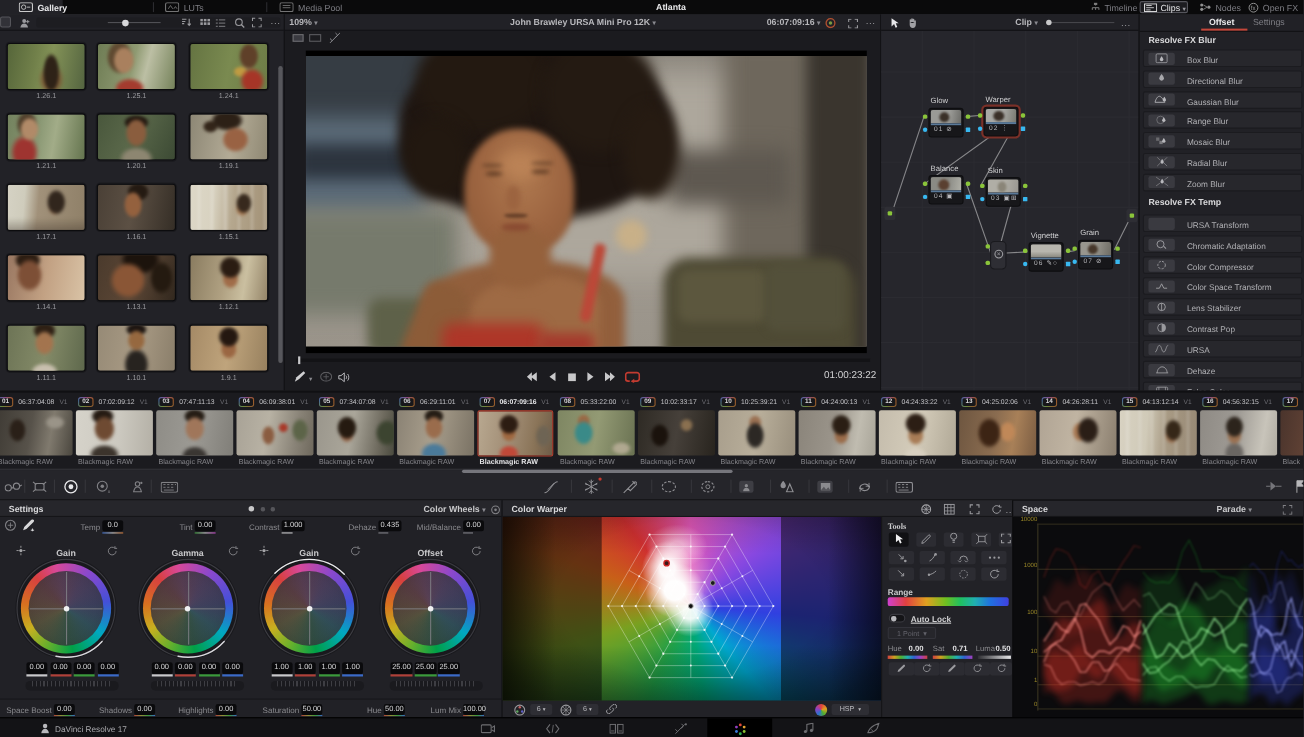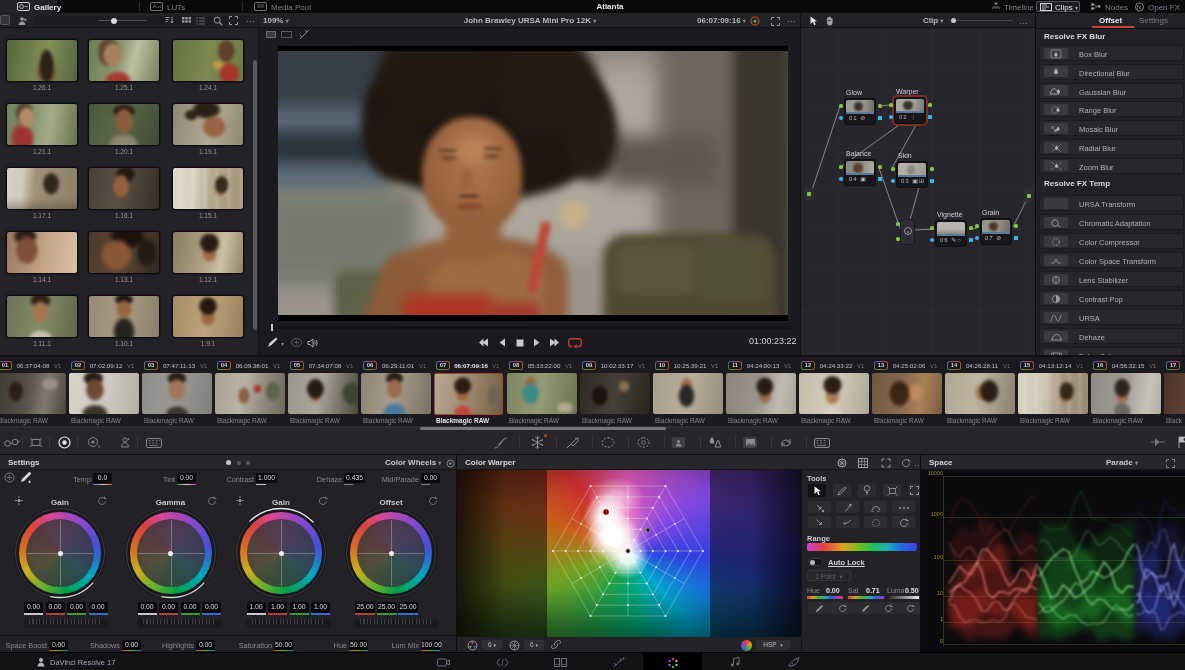--- a/index.html
+++ b/index.html
@@ -833,21 +833,21 @@
     <div class="abs" style="left:93px;top:28.5px;width:19px;height:1.5px;background:linear-gradient(90deg,#3a6ac8,#c8c8c8 50%,#c87030);"></div>
   <div class="blbl" style="left:130px;top:19.5px;width:45px;">Tint</div>
     <div class="bbox" style="left:177px;top:18px;">0.00</div>
     <div class="abs" style="left:177px;top:28.5px;width:19px;height:1.5px;background:linear-gradient(90deg,#3a9a3a,#c8c8c8 50%,#c040c0);"></div>
   <div class="blbl" style="left:209px;top:19.5px;width:45px;">Contrast</div>
     <div class="bbox" style="left:256px;top:18px;width:21px;">1.000</div>
     <div class="abs" style="left:256px;top:28.5px;width:10px;height:1.5px;background:#c8c8ca;"></div>
   <div class="blbl" style="left:297px;top:19.5px;width:45px;">Dehaze</div>
     <div class="bbox" style="left:344px;top:18px;width:21px;">0.435</div>
     <div class="abs" style="left:344px;top:28.5px;width:9px;height:1.5px;background:#808086;"></div>
-  <div class="blbl" style="left:374px;top:19.5px;width:45px;">Mid/Parade</div>
+  <div class="blbl" style="left:374px;top:19.5px;width:45px;">Mid/Balance</div>
     <div class="bbox" style="left:421px;top:18px;">0.00</div>
     <div class="abs" style="left:421px;top:28.5px;width:9px;height:1.5px;background:#808086;"></div>
 
   <div class="abs" style="left:19px;top:57px;">
       <div class="wlabel">Gain</div>
       <div class="wbg"></div>
       <div class="wring"></div>
       <div class="wdisc"></div>
       <div class="wcross-h"></div>
       <div class="wcross-v"></div>
@@ -1092,21 +1092,21 @@
       </svg>
       <div class="abs" style="left:67px;top:2.5px;width:20px;height:10px;background:#2e2e34;border-radius:2px;font-size:6.5px;color:#b8b8bc;text-align:center;line-height:10px;">6 <span style="font-size:5px;">▾</span></div>
     <svg class="abs" style="left:94px;top:3px;opacity:.8;" width="10" height="9" viewBox="0 0 10 9">
         <path d="M4 5.5a2 2 0 010-3l2-1.5a2 2 0 112.5 3M6 3.5a2 2 0 010 3L4 8a2 2 0 11-2.5-3" fill="none" stroke="#b8b8bc" stroke-width="0.9"></path>
       </svg>
     <div class="abs" style="left:284px;top:2.5px;width:11px;height:11px;border-radius:50%;background:conic-gradient(#e04040,#e0a020,#50b030,#3070d0,#9040c0,#e04040);"></div>
     <div class="abs" style="left:299px;top:2.5px;width:34px;height:10px;background:#2e2e34;border-radius:2px;font-size:6.5px;color:#b8b8bc;text-align:center;line-height:10px;">HSP &nbsp;<span style="font-size:5px;">▾</span></div>
   </div>
 
   <div class="abs" style="left:344px;top:15px;width:120px;height:182px;background:#222227;border-left:1px solid #151518;">
-    <div class="abs" style="left:5px;top:4px;font-size:7.5px;font-weight:bold;color:#c8c8ca;">Tools</div>
+    <div class="abs" style="left:5px;top:4px;font-size:7.5px;font-weight:bold;color:#c8c8ca;font-family:Liberation Serif, serif;">Tools</div>
     <div class="tbtn" style="left:6px;top:14px;background:#111114;"><svg width="9" height="10" viewBox="0 0 9 10">
           <path d="M1.5.5v7.5L3.8 5.8l1.4 3.4 1.5-.7-1.4-3.3H8z" fill="#f0f0f2"></path>
         </svg></div>
     <div class="tbtn" style="left:31px;top:14px;"><svg width="10" height="10" viewBox="0 0 10 10">
           <path d="M1 9l2-.6 5.5-5.5a1 1 0 00-1.4-1.4L1.6 7z" fill="none" stroke="#9a9a9e" stroke-width="0.9"></path>
         </svg></div>
     <div class="tbtn" style="left:56px;top:14px;"><svg width="8" height="11" viewBox="0 0 8 11">
           <circle cx="4" cy="3.5" r="2.8" fill="none" stroke="#9a9a9e" stroke-width="0.9"></circle>
           <path d="M2.8 7.5h2.4M3 9h2" stroke="#9a9a9e" stroke-width="0.9"></path>
         </svg></div>

